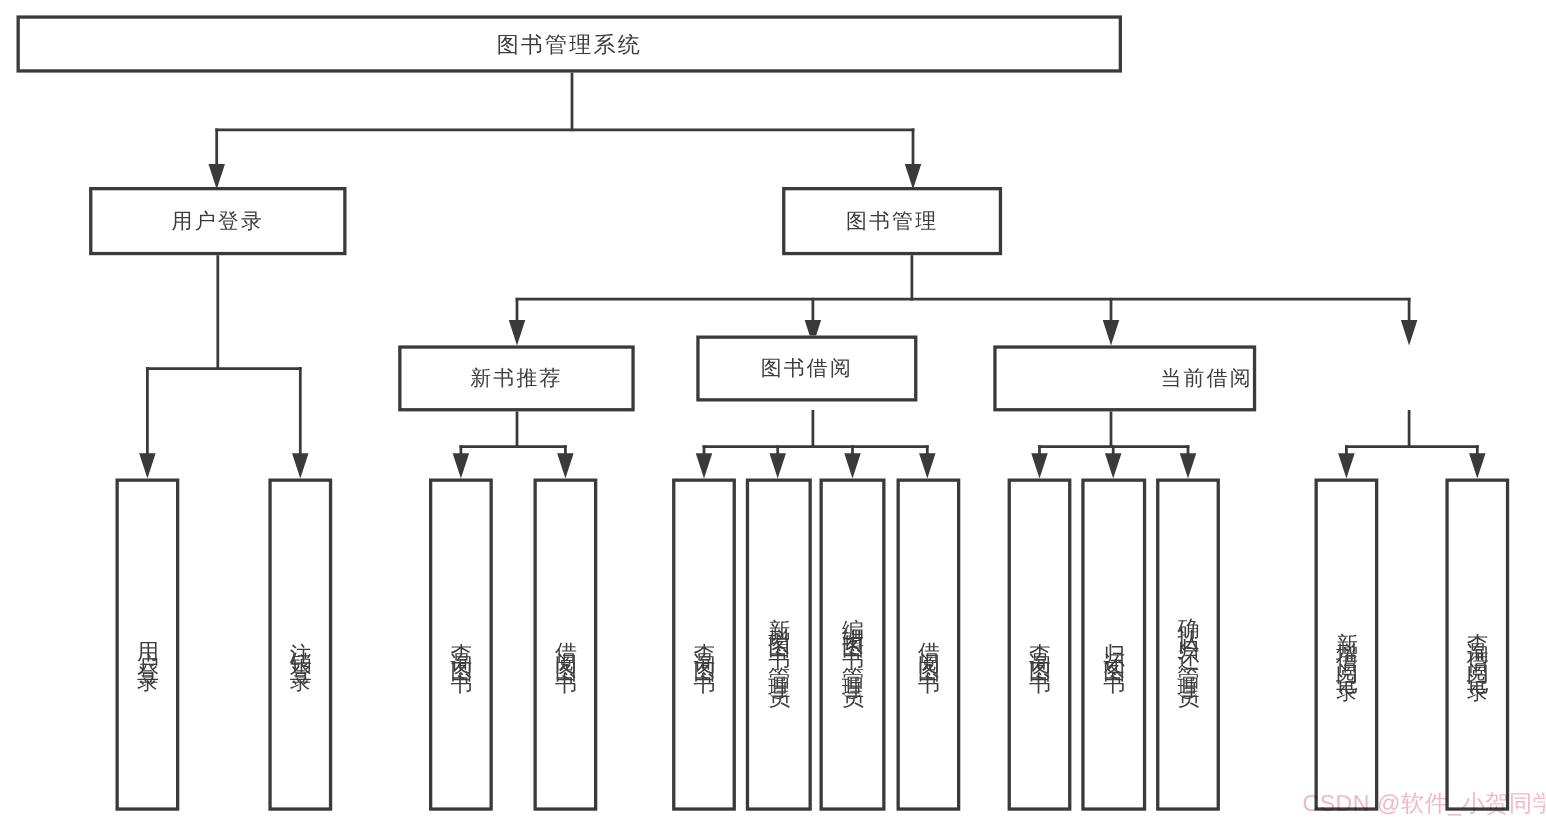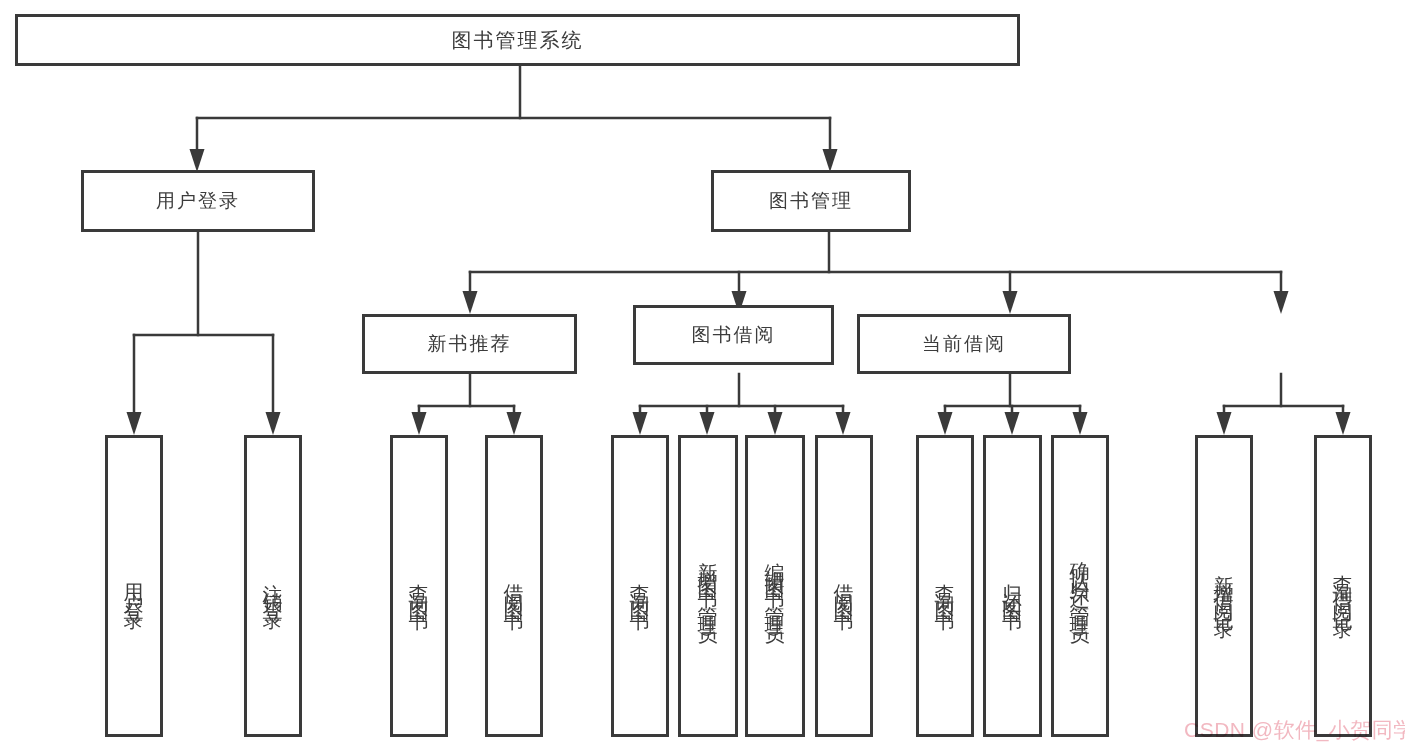--- a/index.html
+++ b/index.html
@@ -95,21 +95,21 @@
   <div class="node h" style="left:711px;top:170px;width:200px;height:62px;">
     <span>图书管理</span>
   </div>
 
   <div class="node h" style="left:362px;top:314px;width:215px;height:60px;">
     <span>新书推荐</span>
   </div>
   <div class="node h" style="left:633px;top:305px;width:201px;height:60px;">
     <span>图书借阅</span>
   </div>
-  <div class="node h" style="left:857px;top:314px;width:214px;height:60px;">
+  <div class="node h" style="left:903px;top:314px;width:239px;height:60px;justify-content:flex-end;">
     <span>当前借阅</span>
   </div>
 
   <div class="node v" style="left:105px;top:435px;width:58px;height:302px;">
     <span>用户登录</span>
   </div>
   <div class="node v" style="left:244px;top:435px;width:58px;height:302px;">
     <span>注销登录</span>
   </div>
 

